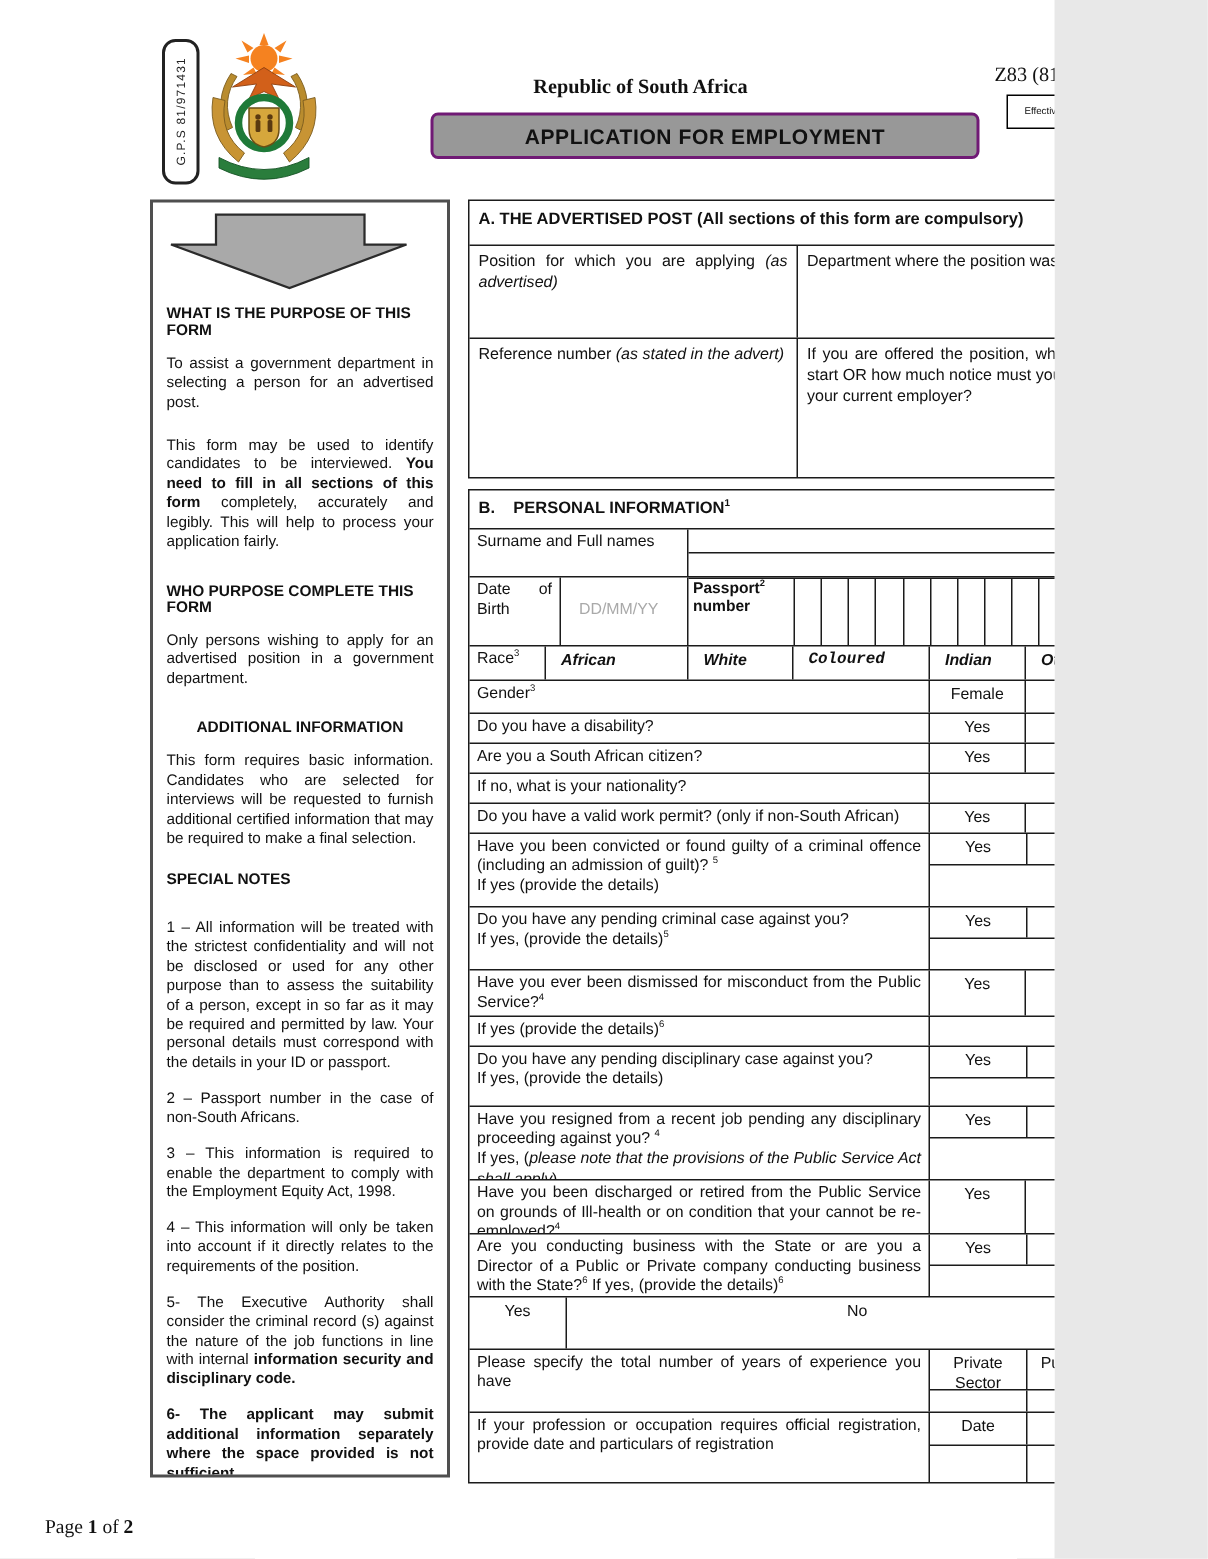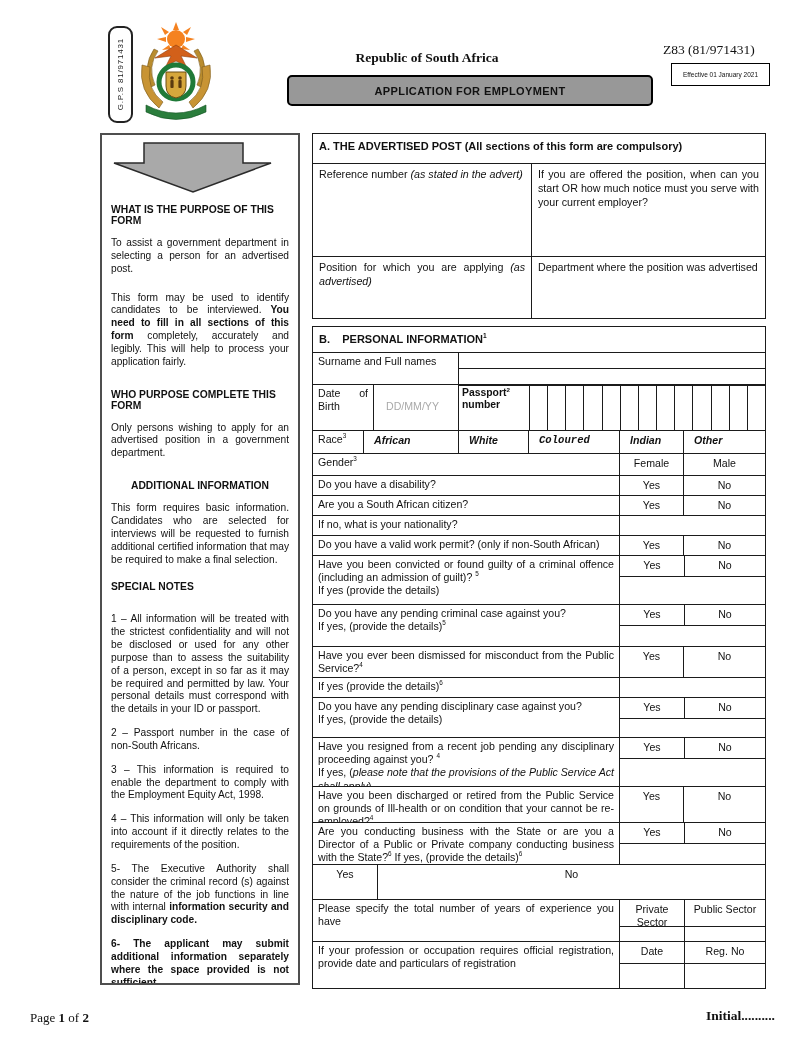--- a/index.html
+++ b/index.html
@@ -1,33 +1,33 @@
 <!DOCTYPE html>
 <html><head>
 <meta charset="utf-8">
 <style>
   html,body{margin:0;padding:0;background:#e8e8e8;}
-  .page{position:relative;width:805px;height:1039px;background:#ffffff;overflow:hidden;
+  .page{position:relative;width:703px;height:1039px;background:#ffffff;overflow:hidden;
         font-family:"Liberation Sans","DejaVu Sans",sans-serif;color:#111;}
   .serif{font-family:"Liberation Serif","DejaVu Serif",serif;}
   .bd{font-weight:bold;}
   .it{font-style:italic;}
   .bi{font-weight:bold;font-style:italic;}
   sup{font-size:0.6em;line-height:0;}
 
   
   .gps{position:absolute;left:108px;top:26px;width:25px;height:97px;border:2px solid #222;
        border-radius:9px;display:flex;align-items:center;justify-content:center;box-sizing:border-box;}
   .gps span{writing-mode:vertical-rl;transform:rotate(180deg);font-size:8px;letter-spacing:0.8px;color:#222;}
   .coat{position:absolute;left:132px;top:18px;width:88px;height:106px;}
   .republic{position:absolute;left:277px;top:50px;width:300px;text-align:center;
             font-weight:bold;font-size:13.5px;}
   .title-box{position:absolute;left:287px;top:75px;width:366px;height:31px;background:#989898;
-             border:2px solid #000000;border-radius:5px;display:flex;align-items:center;justify-content:center;
-             font-weight:bold;font-size:11px;letter-spacing:0.4px;box-sizing:border-box;}
+             border:2px solid #701a75;border-radius:5px;display:flex;align-items:center;justify-content:center;
+             font-weight:bold;font-size:14px;letter-spacing:0.4px;box-sizing:border-box;}
   .z83{position:absolute;left:663px;top:42px;width:125px;font-size:13.5px;}
   .effective{position:absolute;left:671px;top:63px;width:99px;height:23px;border:1px solid #000;
              font-size:6.5px;display:flex;align-items:center;justify-content:center;box-sizing:border-box;}
 
   
   .sidebar{position:absolute;left:100px;top:133px;width:200px;height:852px;border:2px solid #4f4f4f;
            box-sizing:border-box;padding:5px 9px;overflow:hidden;}
   .arrow{display:block;margin:2px auto 0;}
   .sb-h{font-weight:bold;font-size:10.3px;margin-top:17px;}
   .sb-p{font-size:10.2px;margin-top:11px;line-height:1.26;text-align:justify;}
@@ -121,27 +121,27 @@
         <div class="sb-p"><span>4 – This information will only be taken into account if it directly relates to the requirements of the position.</span></div>
         <div class="sb-p"><span>5- The Executive Authority shall consider the criminal record (s) against the nature of the job functions in line with internal </span><span class="bd">information security and disciplinary code.</span></div>
         <div class="sb-p"><span class="bd">6- The applicant may submit additional information separately where the space provided is not sufficient.</span></div>
       </div>
   </div>
 
   <div class="tbl tableA">
     <div class="trow" style="height:29px">
       <div class="cell full thdr">A. THE ADVERTISED POST (All sections of this form are compulsory)</div>
     </div>
+    <div class="trow" style="height:62px">
+      <div class="cell qa" style="flex:0 0 218px"><span><span>Position for which you are applying </span><span class="it">(as advertised)</span></span></div>
+      <div class="cell qa"><span><span>Department where the position was advertised</span></span></div>
+    </div>
     <div class="trow" style="height:93px">
       <div class="cell qa" style="flex:0 0 218px"><span><span>Reference number </span><span class="it">(as stated in the advert)</span></span></div>
       <div class="cell qa"><span><span>If you are offered the position, when can you start OR how much notice must you serve with your current employer?</span></span></div>
-    </div>
-    <div class="trow" style="height:62px">
-      <div class="cell qa" style="flex:0 0 218px"><span><span>Position for which you are applying </span><span class="it">(as advertised)</span></span></div>
-      <div class="cell qa"><span><span>Department where the position was advertised</span></span></div>
     </div>
   </div>
 
   <div class="tbl tableB" id="tableB">
       <div class="trow" style="height: 25px;">
         <div class="cell full thdr"><span class="bd">B.&nbsp;&nbsp;&nbsp;&nbsp;PERSONAL INFORMATION</span><sup class="bd">1</sup></div>
       </div>
       <div class="trow" style="height: 32px;">
         <div class="cell q" style="flex: 0 0 145px;">Surname and Full names</div>
         <div class="vstack">

